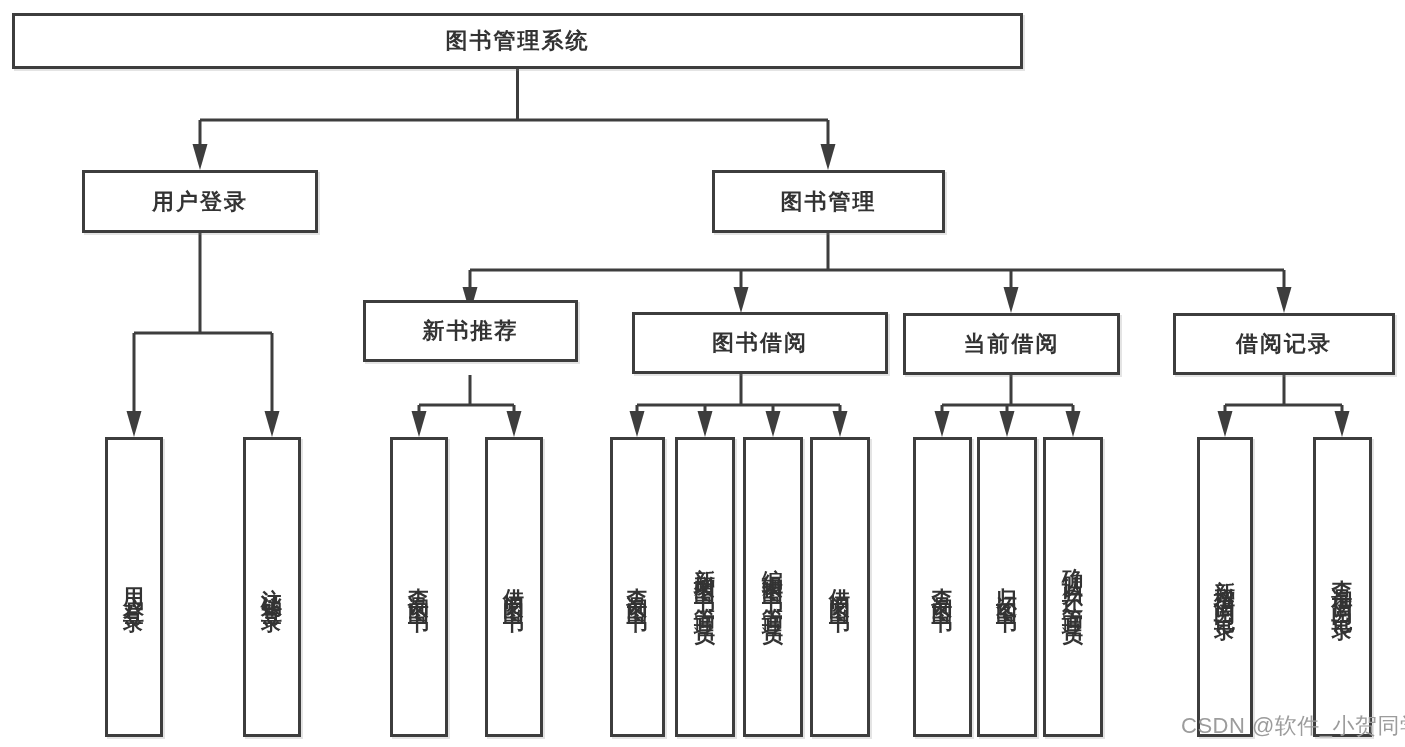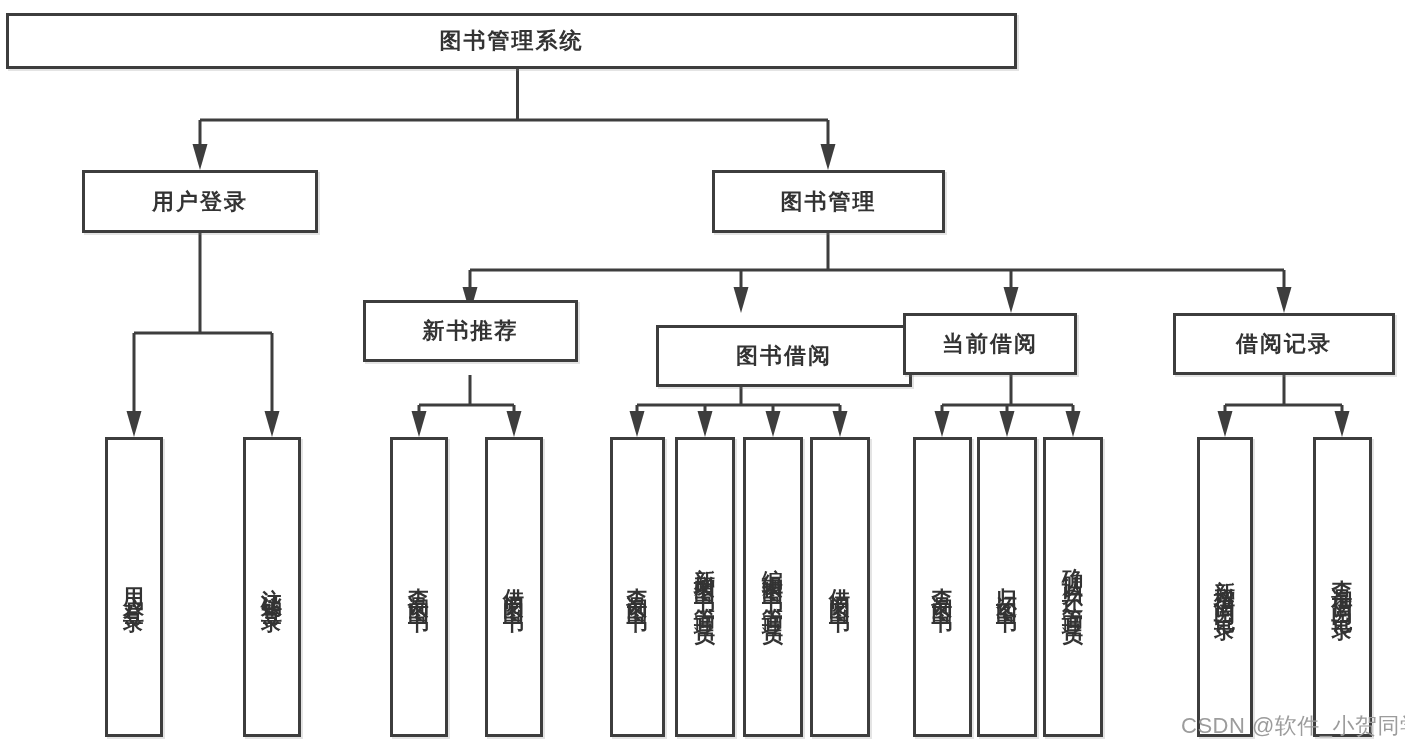--- a/index.html
+++ b/index.html
@@ -89,38 +89,38 @@
       <polygon points="765.5,411 780.5,411 773,437"></polygon>
       <polygon points="832.5,411 847.5,411 840,437"></polygon>
       <polygon points="934.5,411 949.5,411 942,437"></polygon>
       <polygon points="999.5,411 1014.5,411 1007,437"></polygon>
       <polygon points="1065.5,411 1080.5,411 1073,437"></polygon>
       <polygon points="1217.5,411 1232.5,411 1225,437"></polygon>
       <polygon points="1334.5,411 1349.5,411 1342,437"></polygon>
     </g>
   </svg>
 
-  <div class="node h" style="left:6px; top:13px; width:1011px; height:56px;">
+  <div class="node h" style="left:12px; top:13px; width:1011px; height:56px;">
     <span>图书管理系统</span>
   </div>
 
   <div class="node h" style="left:82px; top:170px; width:236px; height:63px;">
     <span>用户登录</span>
   </div>
   <div class="node h" style="left:712px; top:170px; width:233px; height:63px;">
     <span>图书管理</span>
   </div>
 
   <div class="node h" style="left:363px; top:300px; width:215px; height:62px;">
     <span>新书推荐</span>
   </div>
-  <div class="node h" style="left:632px; top:325px; width:256px; height:62px;margin-left:24px;">
+  <div class="node h" style="left:632px; top:312px; width:256px; height:62px;">
     <span>图书借阅</span>
   </div>
-  <div class="node h" style="left:903px; top:313px; width:174px; height:62px;">
+  <div class="node h" style="left:903px; top:313px; width:217px; height:62px;">
     <span>当前借阅</span>
   </div>
   <div class="node h" style="left:1173px; top:313px; width:222px; height:62px;">
     <span>借阅记录</span>
   </div>
 
   <div class="node v" style="left:105px; top:437px; width:58px; height:300px;">
     <span class="vtext">用户登录</span>
   </div>
   <div class="node v" style="left:243px; top:437px; width:58px; height:300px;">

